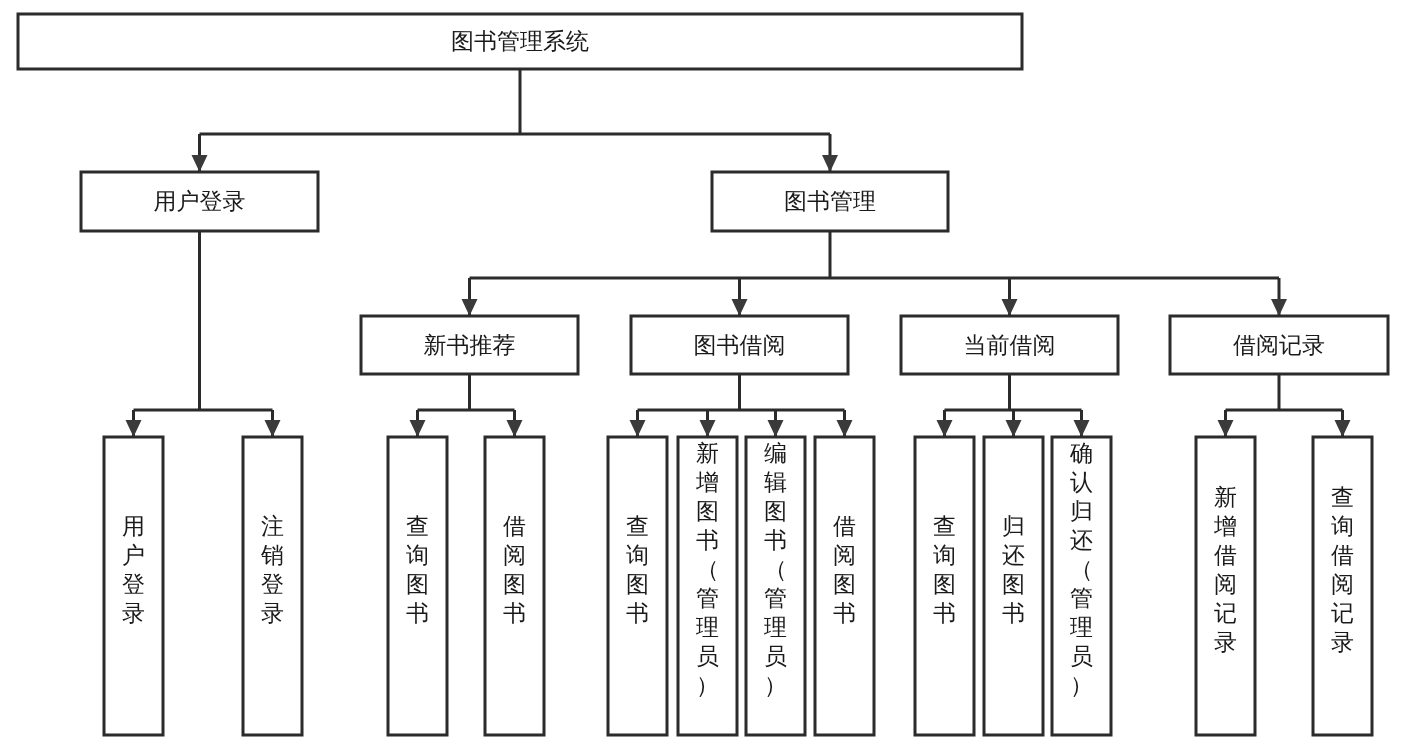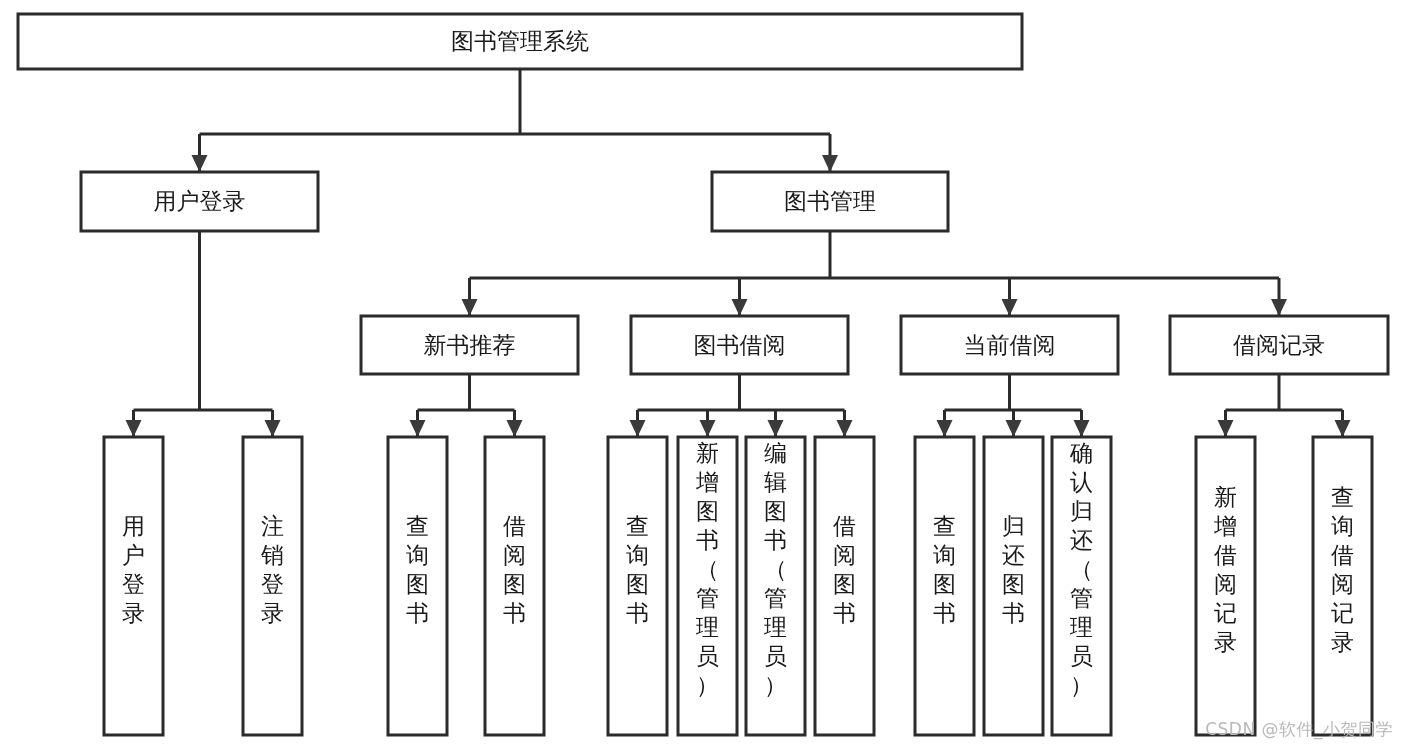--- a/index.html
+++ b/index.html
@@ -201,14 +201,13 @@
         <g>
           <rect x="1196" y="437" width="59" height="298" class="node-rect"></rect>
           <text x="1225.5" y="505" class="node-label-vert"><tspan x="1225.5" dy="0">新</tspan><tspan x="1225.5" dy="29">增</tspan><tspan x="1225.5" dy="29">借</tspan><tspan x="1225.5" dy="29">阅</tspan><tspan x="1225.5" dy="29">记</tspan><tspan x="1225.5" dy="29">录</tspan></text>
         </g>
         <g>
           <rect x="1313" y="437" width="59" height="298" class="node-rect"></rect>
           <text x="1342.5" y="505" class="node-label-vert"><tspan x="1342.5" dy="0">查</tspan><tspan x="1342.5" dy="29">询</tspan><tspan x="1342.5" dy="29">借</tspan><tspan x="1342.5" dy="29">阅</tspan><tspan x="1342.5" dy="29">记</tspan><tspan x="1342.5" dy="29">录</tspan></text>
         </g>
       </g>
   </svg>
-  <div class="watermark">CSDN @软件_小贺同学</div>
 </div>
 
 </body></html>

